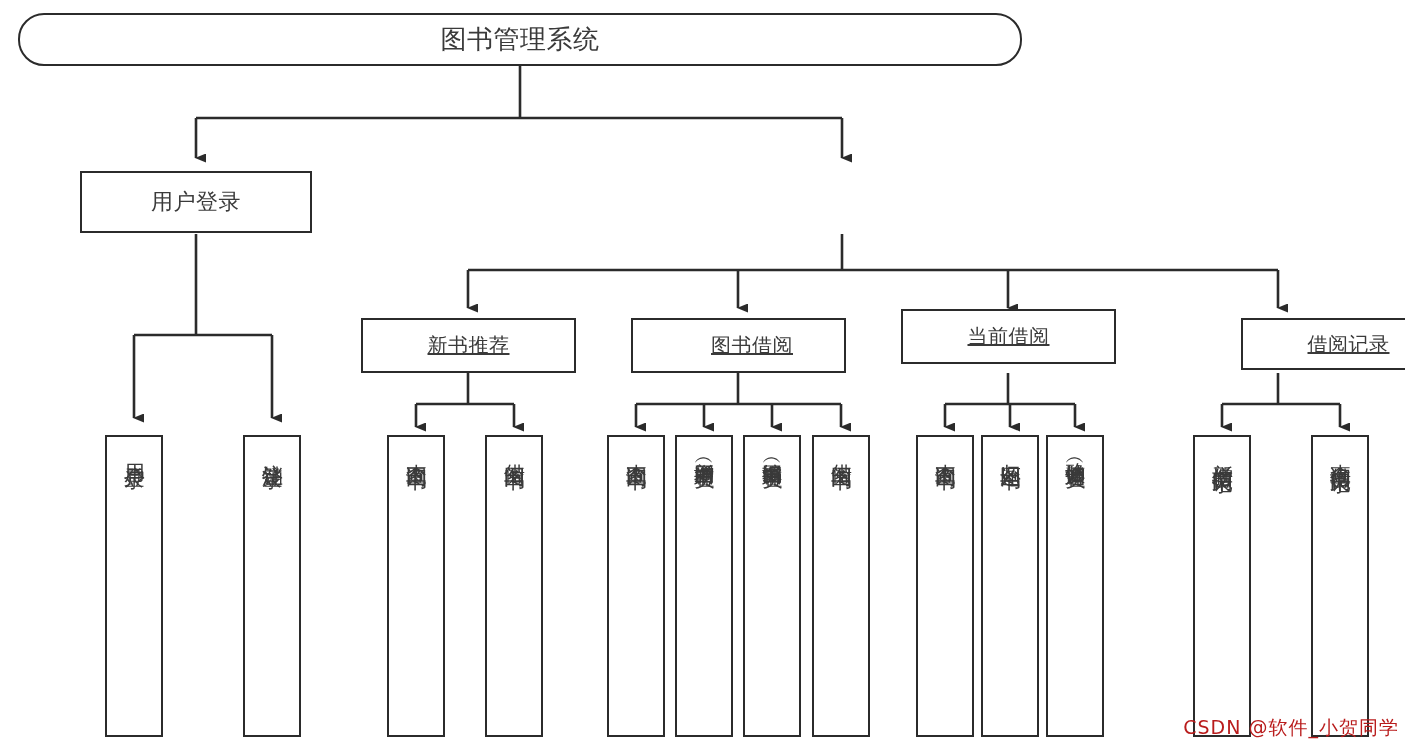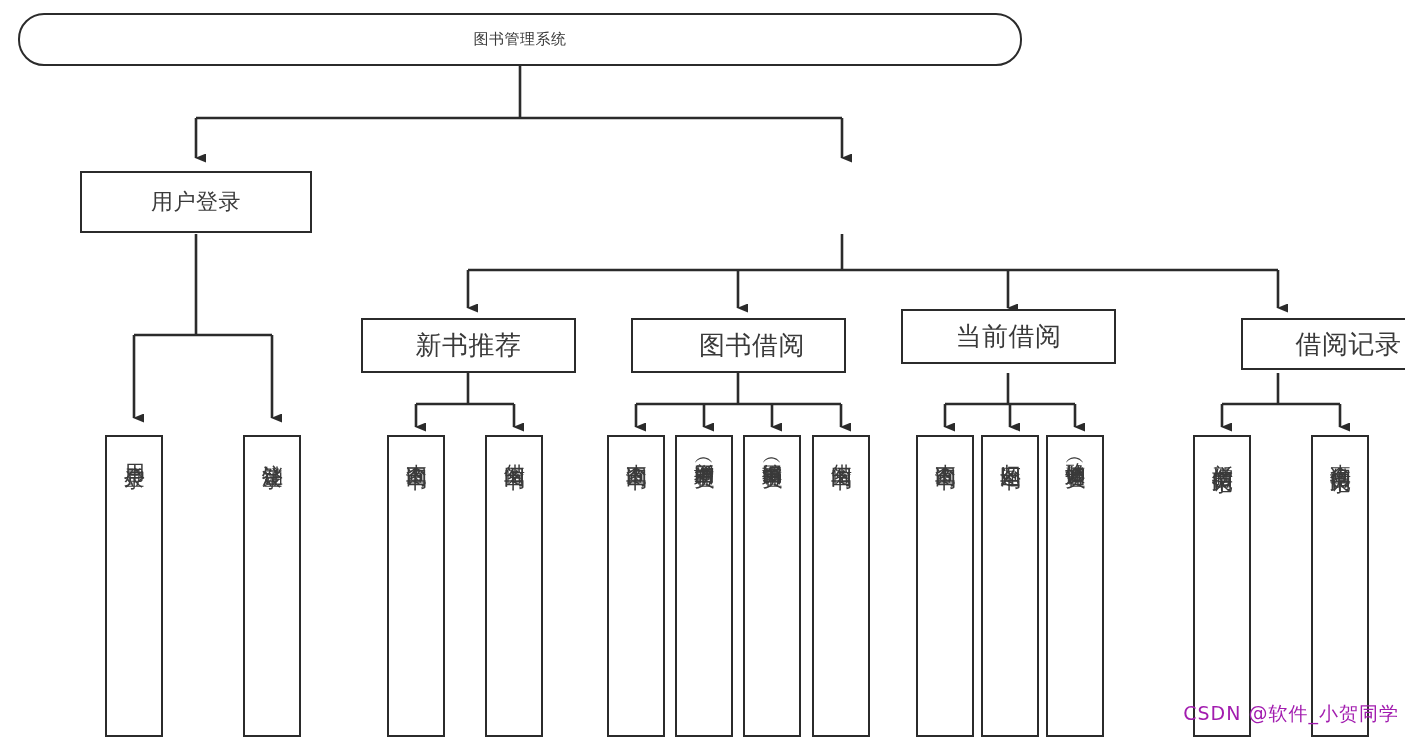--- a/index.html
+++ b/index.html
@@ -26,28 +26,29 @@
     align-items: center;
     justify-content: center;
     color: #3a3a3a;
   }
   .node-label {
     display: block;
     text-align: center;
     letter-spacing: 0.5px;
   }
   .root {
-    font-size: 15px;
+    font-size: 26px;
     border-radius: 26px;
   }
   .lvl2 {
     font-size: 22px;
   }
   .lvl3 {
-    font-size: 26px;
+    font-size: 20px;
+    text-decoration: underline;
   }
   .leaf {
     align-items: flex-start;
     padding-top: 10px;
   }
   .leaf .node-label {
     writing-mode: vertical-rl;
     text-orientation: upright;
     font-size: 21px;
     line-height: 1.28;
@@ -62,23 +63,23 @@
     position: absolute;
     left: 0;
     top: 0;
     width: 1405px;
     height: 747px;
     pointer-events: none;
   }
   .watermark {
     position: absolute;
     right: 6px;
-    bottom: 20px;
+    bottom: 6px;
     font-size: 19px;
-    color: #a21caf;
+    color: #b91c1c;
     letter-spacing: 1px;
     white-space: nowrap;
   }
 </style>
 </head>
 <body>
 
 <div id="canvas">
 
   <svg class="edges" viewBox="0 0 1405 747">

